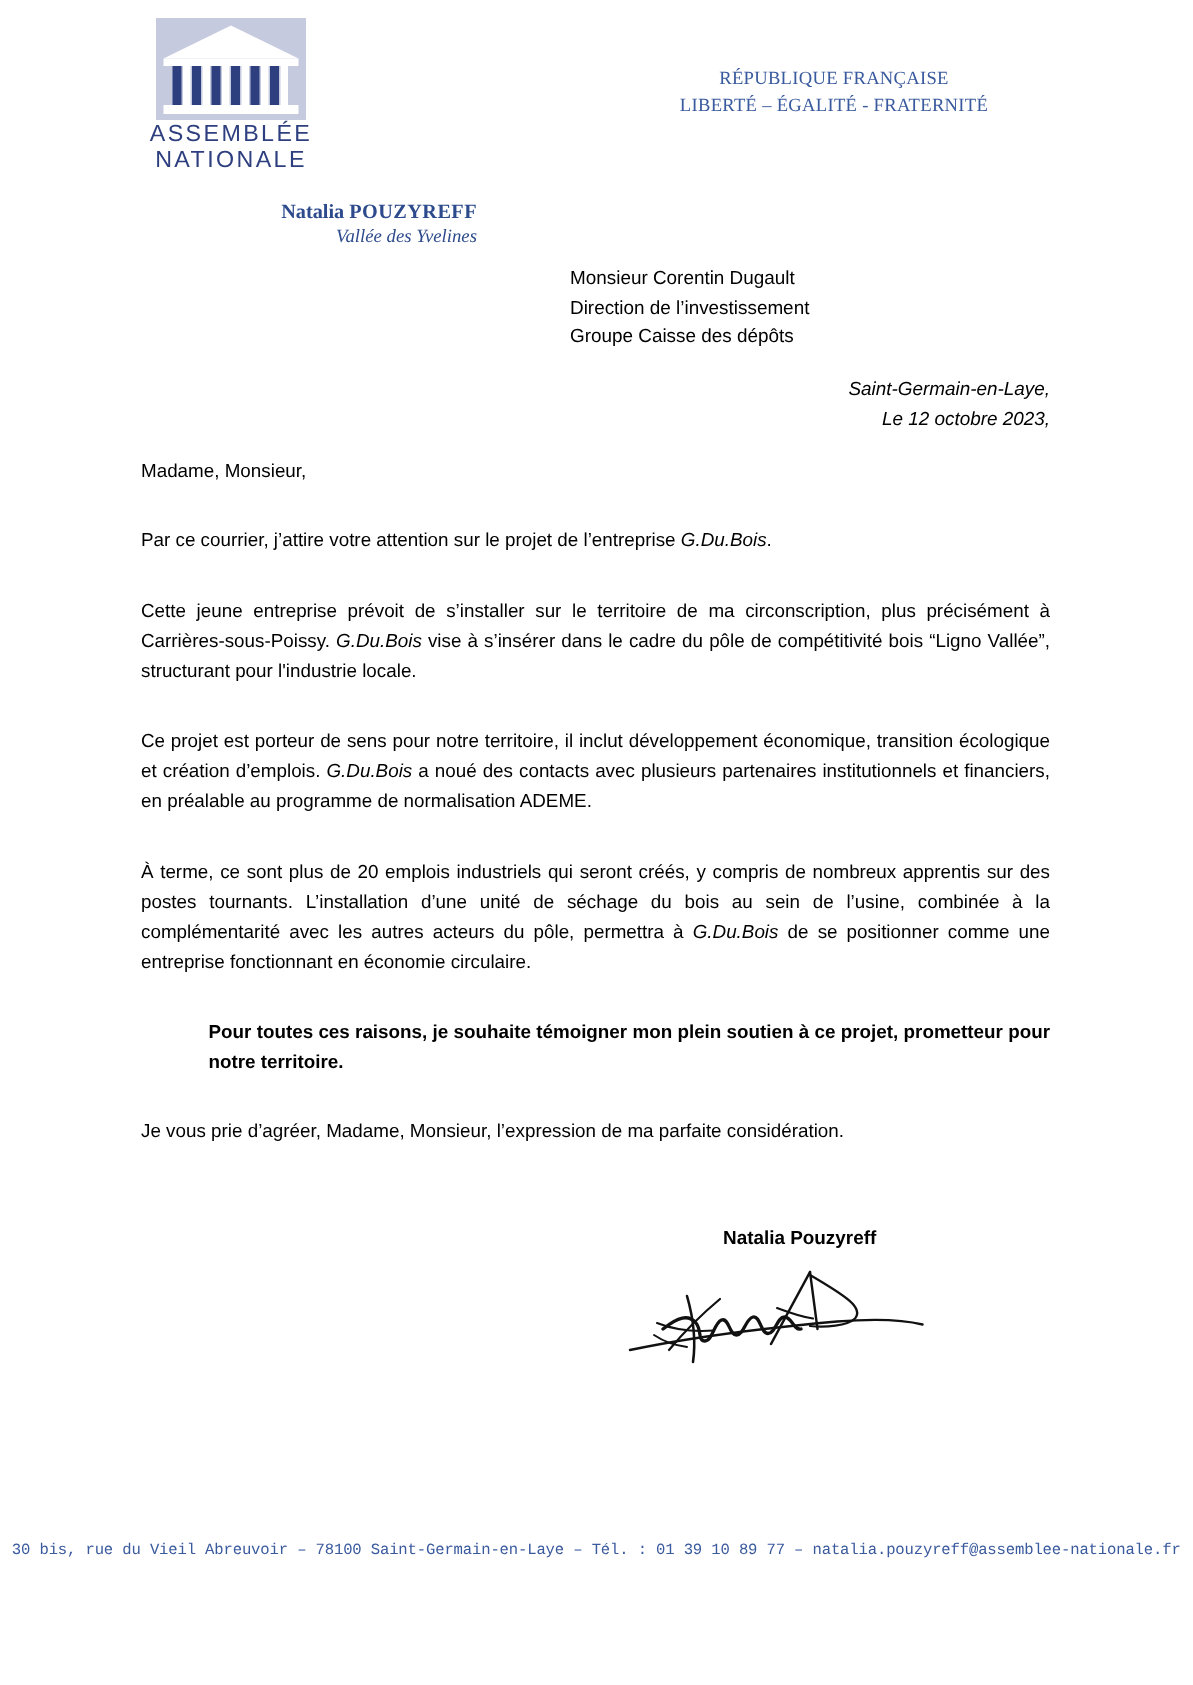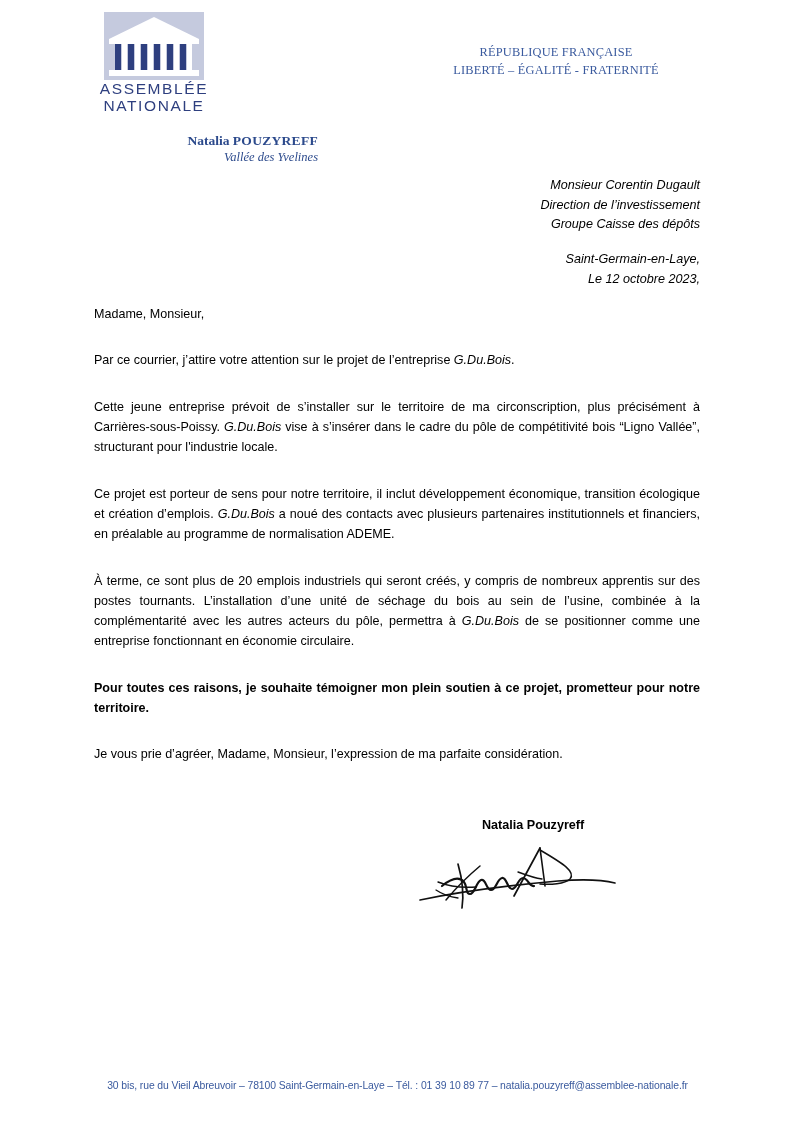--- a/index.html
+++ b/index.html
@@ -63,24 +63,22 @@
     line-height: 1.42;
     letter-spacing: 0.2px;
   }
 
   
   .recipient {
     position: absolute;
     left: 380px;
     top: 176px;
     width: 320px;
-    text-align: right;
     font-size: 12.6px;
     line-height: 1.55;
-    font-style: italic;
   }
   .placedate {
     position: absolute;
     left: 380px;
     top: 250px;
     width: 320px;
     text-align: right;
     font-size: 12.6px;
     font-style: italic;
     line-height: 1.55;
@@ -96,21 +94,21 @@
     line-height: 1.62;
   }
   .body-area p {
     margin: 0 0 26px 0;
     text-align: justify;
   }
   .body-area p.subject { margin-bottom: 26px; }
   .body-area p.last-para { margin-bottom: 15px; }
   .bold { font-weight: bold; }
   .ital { font-style: italic; }
-  p.bold-para { font-weight: bold; }
+  p.bold-para { font-weight: bold; margin-left: 45px; }
 
   
   .signature-block {
     position: absolute;
     left: 400px;
     top: 818px;
     width: 300px;
   }
   .signature-name {
     font-size: 12.6px;
@@ -119,24 +117,24 @@
   }
   .signature-img {
     margin-top: 10px;
     margin-left: 18px;
   }
 
   
   .footer {
     position: absolute;
     left: 0;
-    top: 1080px;
+    top: 1028px;
     width: 795px;
     text-align: center;
-    font-family: Liberation Sans, sans-serif;
+    font-family: Liberation Mono, monospace;
     font-size: 10.4px;
     color: #3a5a9e;
     letter-spacing: -0.1px;
   }
 </style>
 </head>
 <body>
 
 <div class="page">
 

